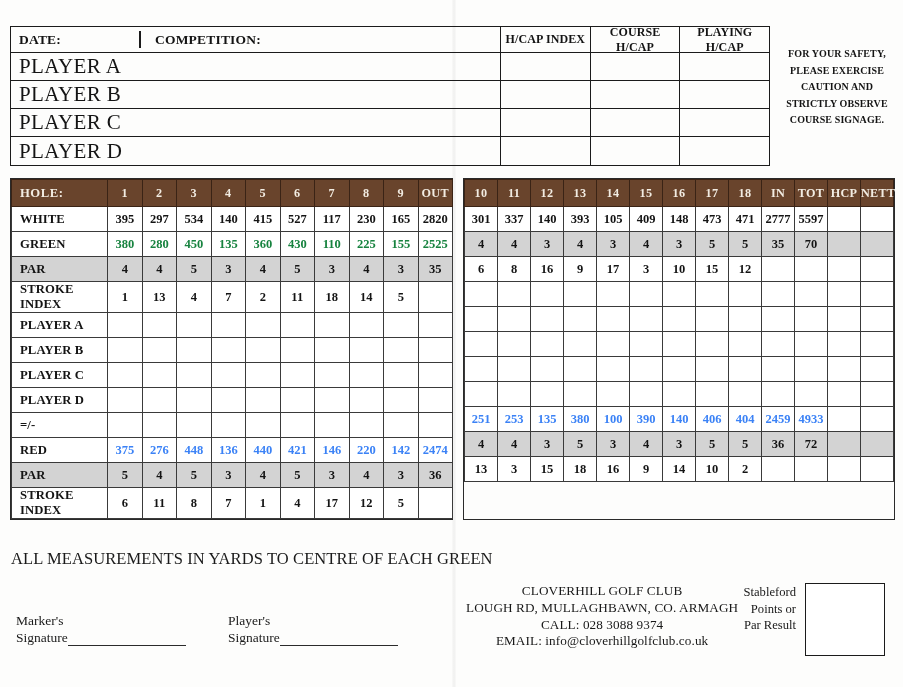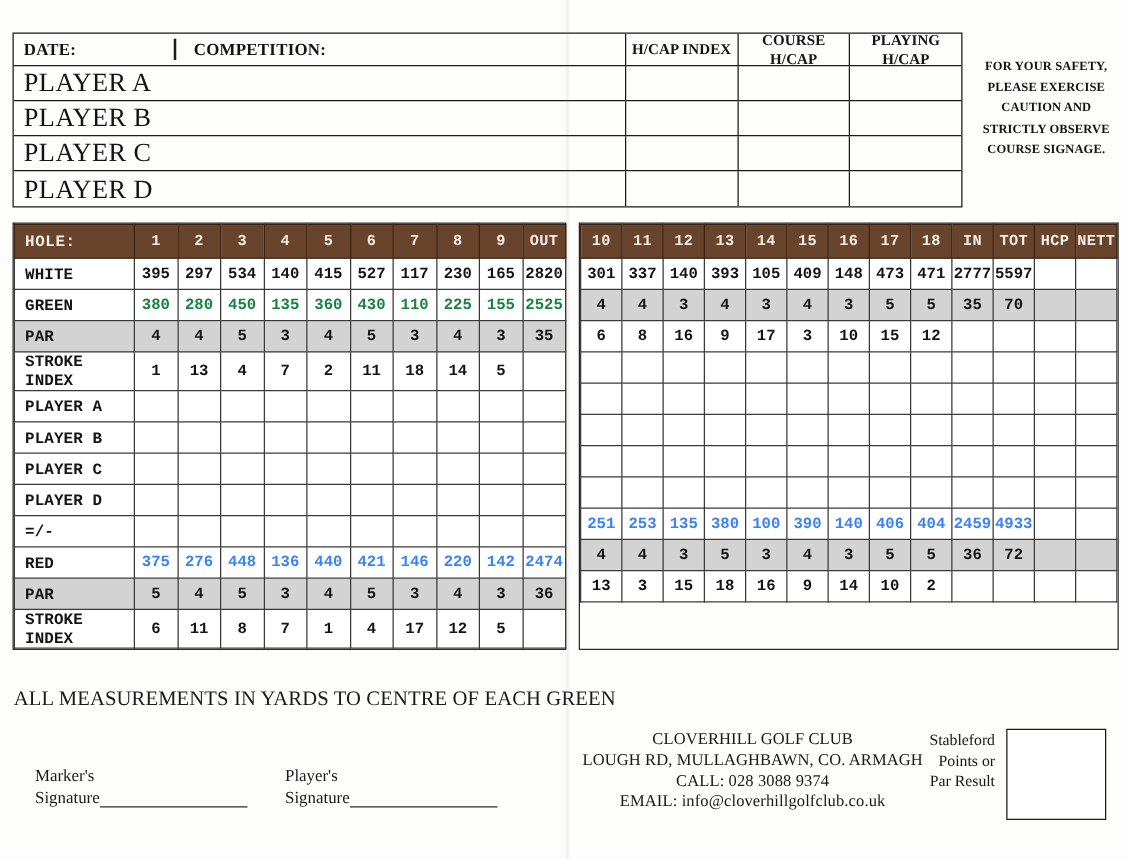--- a/index.html
+++ b/index.html
@@ -48,21 +48,21 @@
     flex: 1 1 0;
     box-sizing: border-box;
     border-right: 1.2px solid #1b1b1b;
     display: flex;
     align-items: center;
     justify-content: center;
     text-align: center;
   }
   .hcap-cell.last { border-right: none; }
 
-  .row-datecomp { height: 26px; justify-content: flex-end; }
+  .row-datecomp { height: 26px; }
   .row-datecomp .top-left {
     font-size: 13.5px;
     font-weight: bold;
     letter-spacing: .2px;
   }
   .date-label { margin-right: 0; }
   .comp-divider {
     display: inline-block;
     width: 2px;
     height: 17px;
@@ -111,21 +111,21 @@
     border-collapse: collapse;
   }
   .half-left { width: 443px; }
   .gap { width: 10px; }
   .half-right { width: 432px; }
 
   table.sc {
     border-collapse: collapse;
     table-layout: fixed;
     width: 100%;
-    font-family: Liberation Mono, monospace;
+    font-family: Liberation Serif, serif;
   }
   table.sc td, table.sc th {
     border: 1px solid #3a3a3a;
     height: 25px;
     text-align: center;
     font-size: 12.5px;
     font-weight: bold;
     padding: 0;
     box-sizing: border-box;
     background: #ffffff;
@@ -159,21 +159,21 @@
     font-size: 16.5px;
     letter-spacing: .1px;
     color: #1a1a1a;
   }
   .sig-block {
     position: absolute;
     font-size: 13.5px;
     line-height: 17px;
     color: #1a1a1a;
   }
-  .sig-marker { left: 28px; top: 612px; }
+  .sig-marker { left: 16px; top: 612px; }
   .sig-player { left: 228px; top: 612px; }
   .sig-line {
     display: inline-block;
     width: 118px;
     border-bottom: 1.2px solid #2b2b2b;
     height: 12px;
     vertical-align: bottom;
   }
   .club-info {
     position: absolute;

